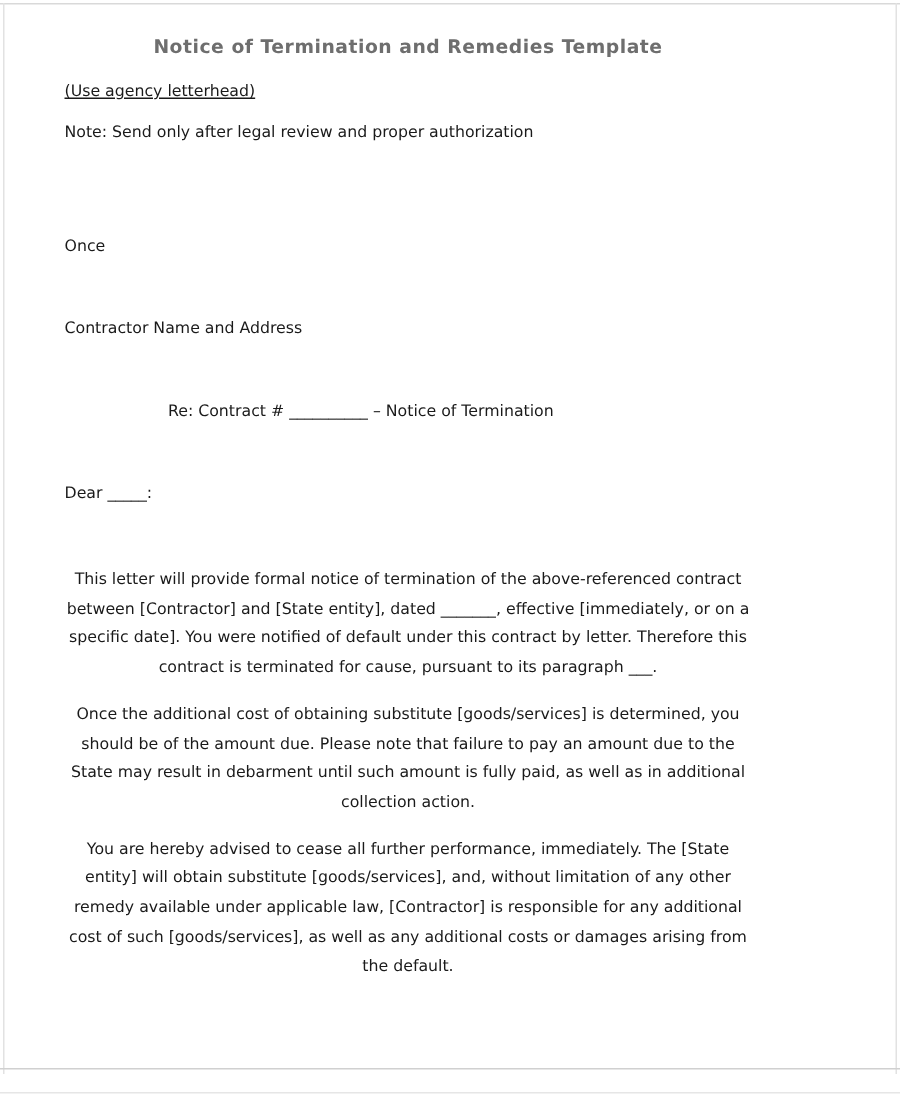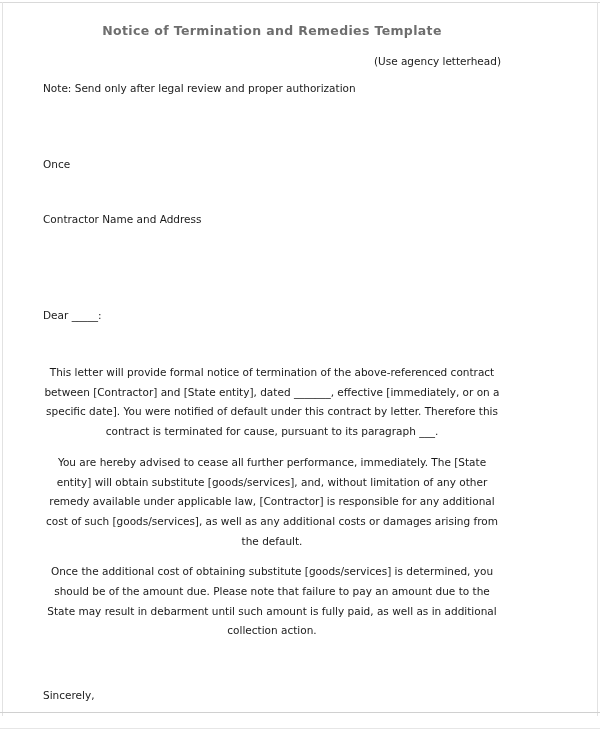--- a/index.html
+++ b/index.html
@@ -70,24 +70,25 @@
     font-size: 12.5px;
     font-weight: bold;
     color: #6e6e6e;
     letter-spacing: 0.35px;
     line-height: 16px;
   }
 
   .subtitle {
     margin: 0;
     padding-top: 15px;
-    text-align: right;
+    text-align: left;
     font-size: 10.5px;
     color: #1a1a1a;
     line-height: 14px;
+    text-decoration: underline;
   }
 
   .note-line {
     margin: 0;
     padding-top: 13px;
     font-size: 10.5px;
     color: #1a1a1a;
     line-height: 14px;
   }
 
@@ -160,36 +161,36 @@
     <div class="gap-date"></div>
 
     <p class="field-line">Once</p>
 
     <div class="gap-after-date"></div>
 
     <p class="field-line">Contractor Name and Address</p>
 
     <div class="gap-after-addr"></div>
 
+    <p class="re-line">Re:  Contract # __________  – Notice of Termination</p>
 
     <div class="gap-after-re"></div>
 
     <p class="field-line">Dear _____:</p>
 
     <div class="gap-after-dear"></div>
 
     <p class="para">This letter will provide formal notice of termination of the above-referenced contract between [Contractor] and [State entity], dated _______, effective [immediately, or on a specific date].  You were notified of default under this contract by letter.  Therefore this contract is terminated for cause, pursuant to its paragraph ___.</p>
 
+    <p class="para">Once the additional cost of obtaining substitute [goods/services] is determined, you should be of the amount due.  Please note that failure to pay an amount due to the State may result in debarment until such amount is fully paid, as well as in additional collection action.</p>
+
     <p class="para">You are hereby advised to cease all further performance, immediately. The [State entity] will obtain substitute [goods/services], and, without limitation of any other remedy available under applicable law, [Contractor] is responsible for any additional cost of such [goods/services], as well as any additional costs or damages arising from the default.</p>
-
-    <p class="para">Once the additional cost of obtaining substitute [goods/services] is determined, you should be of the amount due.  Please note that failure to pay an amount due to the State may result in debarment until such amount is fully paid, as well as in additional collection action.</p>
 
     <div class="gap-before-sig"></div>
 
-    <p class="sign-off">Sincerely,</p>
 
     <div class="gap-sig-name"></div>
 
     <p class="signer">[Name and Title of person signing letter]</p>
 
   </div>
 
   <div class="rule-bottom"></div>
   <div class="rule-bottom-2"></div>
 

